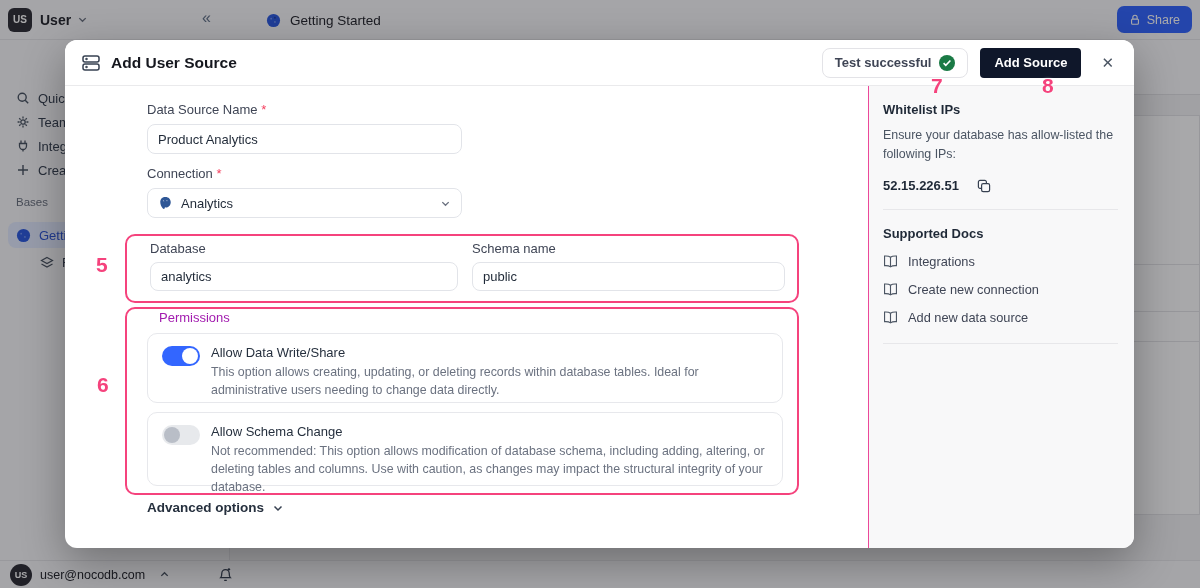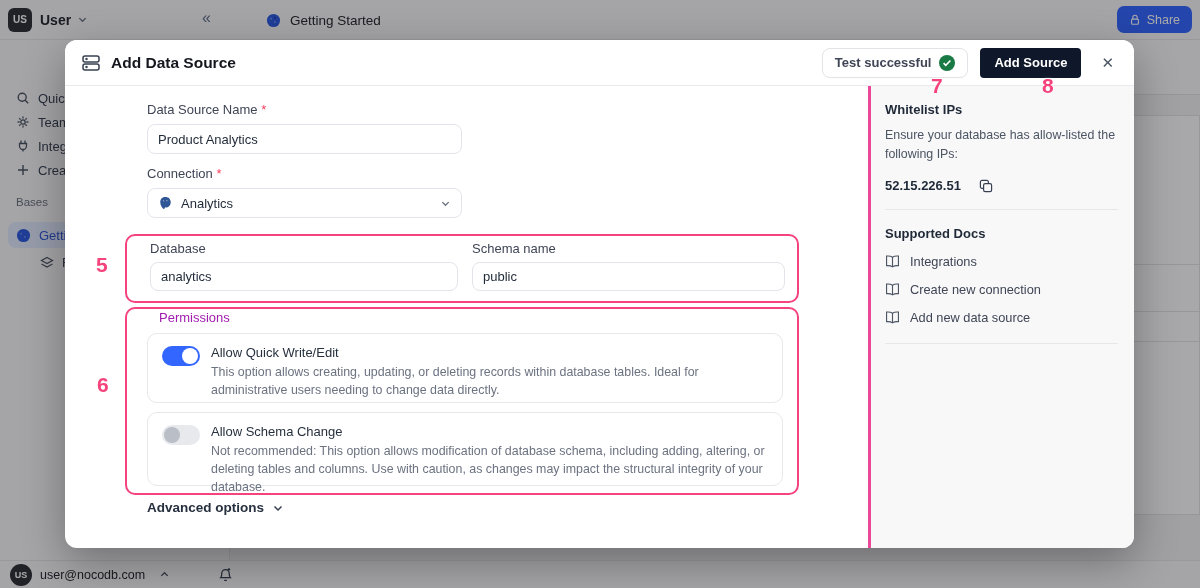--- a/index.html
+++ b/index.html
@@ -55,21 +55,21 @@
               display:flex; align-items:center; padding:0 16px; background:#fff; }
   .m-title { font-size:15.5px; font-weight:700; color:#15171e; margin-left:10px; }
   .m-actions { margin-left:auto; display:flex; align-items:center; gap:12px; }
   .btn-test { height:30px; padding:0 12px; background:#fff; border:1px solid #e3e3e7; border-radius:8px;
               display:flex; align-items:center; gap:8px; font-size:13px; font-weight:600; color:#3f4555; }
   .btn-add { height:30px; padding:0 14px; background:#0f172a; border-radius:4px; display:flex;
              align-items:center; font-size:13px; font-weight:600; color:#fff; }
   .m-close { font-size:15px; color:#4b5563; margin-left:4px; padding:0 4px; }
 
   .rpanel { position:absolute; left:803px; top:46px; width:266px; height:462px; background:#f8f8f9;
-            border-left:3px solid #ec4899; padding:16px 16px 0 14px; }
+            border-left:1px solid #ec4899; padding:16px 16px 0 14px; }
   .rp-title { font-size:13px; font-weight:700; color:#1f2937; }
   .rp-note { font-size:12.4px; line-height:1.5; color:#4b5563; margin-top:9px; }
   .rp-ip-row { display:flex; align-items:center; margin-top:15px; }
   .rp-ip { font-size:13px; font-weight:600; color:#1f2937; }
   .rp-copy { margin-left:18px; color:#374151; }
   .rp-hr { border:none; border-top:1px solid #e7e7ea; margin-top:16px; }
   .rp-docs { font-size:13px; font-weight:700; color:#1f2937; margin-top:16px; }
   .rp-link { display:flex; align-items:center; gap:10px; margin-top:13px; color:#4b5563; }
   .rp-link .lb { font-size:12.8px; color:#3f4555;text-align:right; }
 
@@ -220,21 +220,21 @@
 
 <div class="modal">
 
   <div class="m-header">
     <svg width="20" height="20" viewBox="0 0 20 20" fill="none" stroke="#374151" stroke-width="1.5">
       <rect x="2" y="3" width="16" height="6" rx="2"></rect>
         <rect x="2" y="11" width="16" height="6" rx="2"></rect>
       <circle cx="5.5" cy="6" r="0.5" fill="#374151"></circle>
         <circle cx="5.5" cy="14" r="0.5" fill="#374151"></circle>
     </svg>
-    <div class="m-title">Add Data Source</div>
+    <div class="m-title">Add User Source</div>
     <div class="m-actions">
       <div class="btn-test">
         <span>Test successful</span>
         <svg width="16" height="16" viewBox="0 0 16 16">
             <circle cx="8" cy="8" r="8" fill="#1a7a45"></circle>
             <path d="M4.6 8.1l2.2 2.2 4.6-4.8" stroke="#fff" stroke-width="1.6" fill="none"></path>
           </svg>
       </div>
       <div class="btn-add">
         <span>Add Source</span>
@@ -276,21 +276,21 @@
   <div class="annot-num" style="left:32px; top:333px">6</div>
 
   <div style="position:absolute; left:60px; top:267px; width:674px; height:188px">
     <div class="perm-label">Permissions</div>
 
     <div class="perm-card" style="top:26px; height:70px">
       <div class="toggle on">
           <div class="knob"></div>
         </div>
       <div>
-        <div class="perm-title">Allow Quick Write/Edit</div>
+        <div class="perm-title">Allow Data Write/Share</div>
         <div class="perm-desc">This option allows creating, updating, or deleting records within database tables. Ideal for administrative users needing to change data directly.</div>
       </div>
     </div>
 
     <div class="perm-card" style="top:105px; height:74px">
       <div class="toggle off">
           <div class="knob"></div>
         </div>
       <div>
         <div class="perm-title">Allow Schema Change</div>

